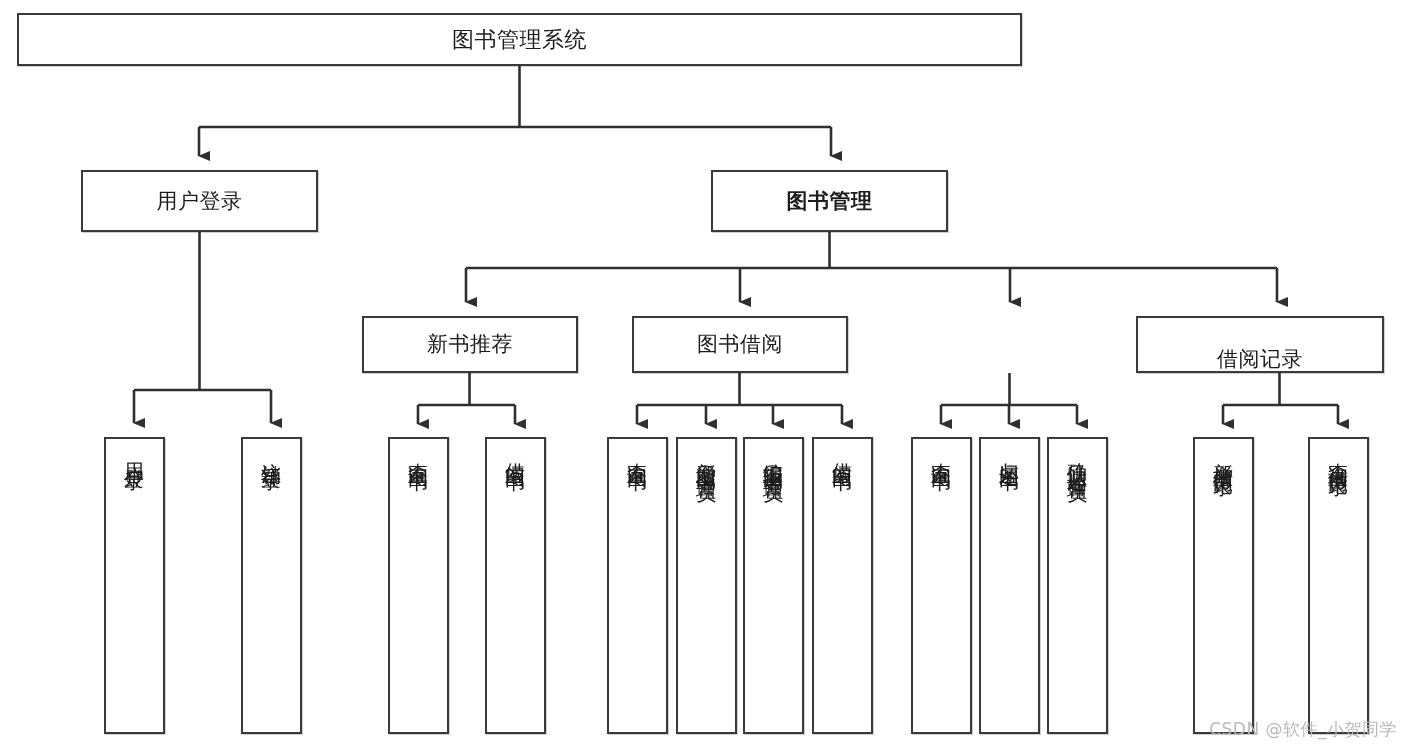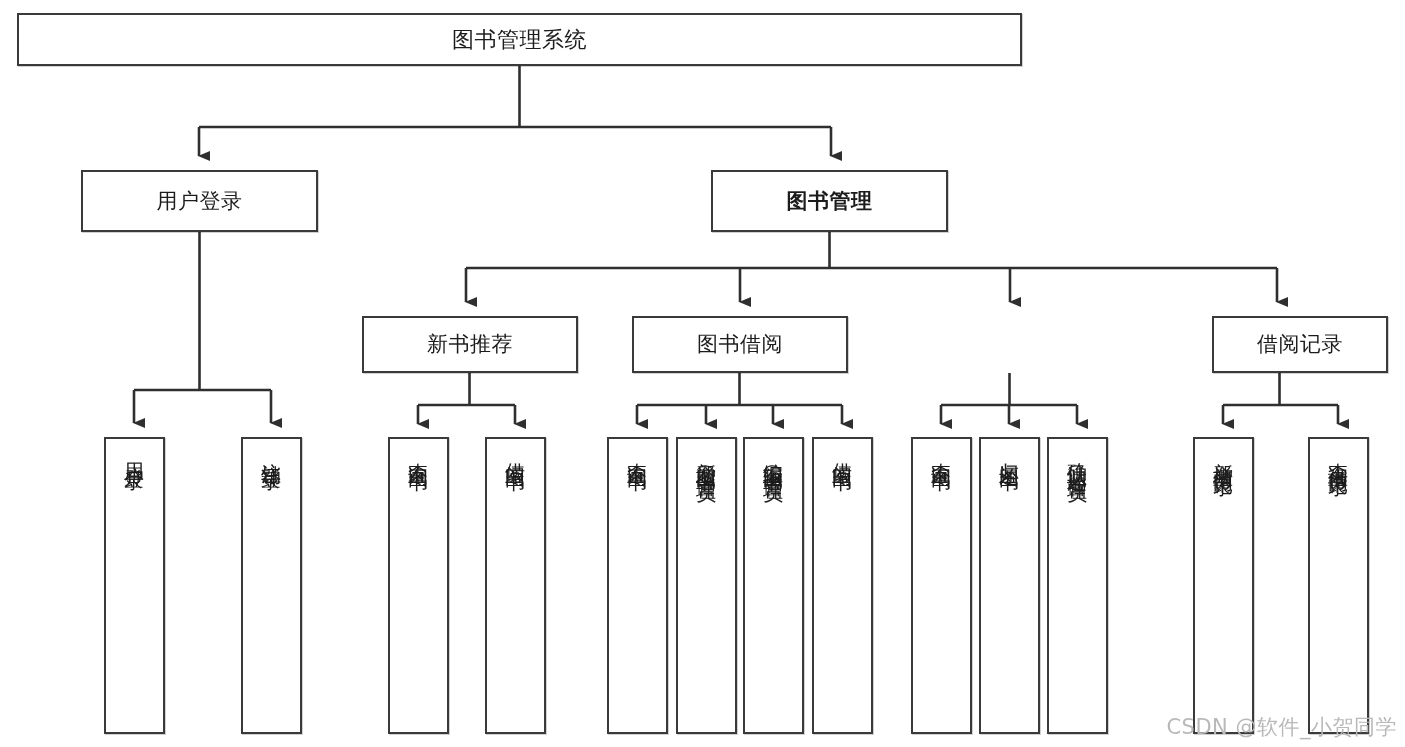--- a/index.html
+++ b/index.html
@@ -61,21 +61,21 @@
     font-size: 20px;
     line-height: 1.0;
     letter-spacing: 3px;
     white-space: nowrap;
     text-align: left;
   }
   .watermark {
     position: absolute;
     right: 8px;
     bottom: 6px;
-    font-size: 21px;
+    font-size: 17px;
     color: #b9b9b9;
     letter-spacing: 0.5px;
     white-space: nowrap;
     font-family: "DejaVu Sans", "Liberation Sans", sans-serif;
   }
 </style>
 </head>
 <body>
 
 <div id="canvas">
@@ -140,21 +140,21 @@
   <div class="node lvl2" style="left:711px; top:170px; width:237px; height:62px;font-weight:bold;">
     <span class="lbl">图书管理</span>
   </div>
 
   <div class="node lvl3" style="left:362px; top:316px; width:216px; height:57px;">
     <span class="lbl">新书推荐</span>
   </div>
   <div class="node lvl3" style="left:632px; top:316px; width:216px; height:57px;justify-content:center;">
     <span class="lbl">图书借阅</span>
   </div>
-  <div class="node lvl3" style="left:1212px; top:316px; width:176px; height:57px;">
+  <div class="node lvl3" style="left:1136px; top:316px; width:248px; height:57px;align-items:flex-end;">
     <span class="lbl">借阅记录</span>
   </div>
 
   <div class="node leaf" style="left:104px; top:437px; width:61px; height:297px;">
     <span class="lbl">用户登录</span>
   </div>
   <div class="node leaf" style="left:241px; top:437px; width:61px; height:297px;">
     <span class="lbl">注销登录</span>
   </div>
 

